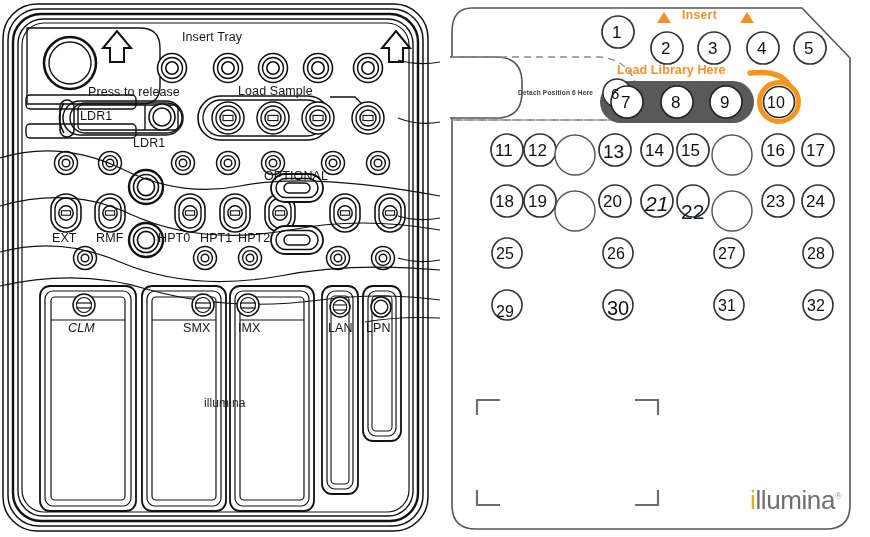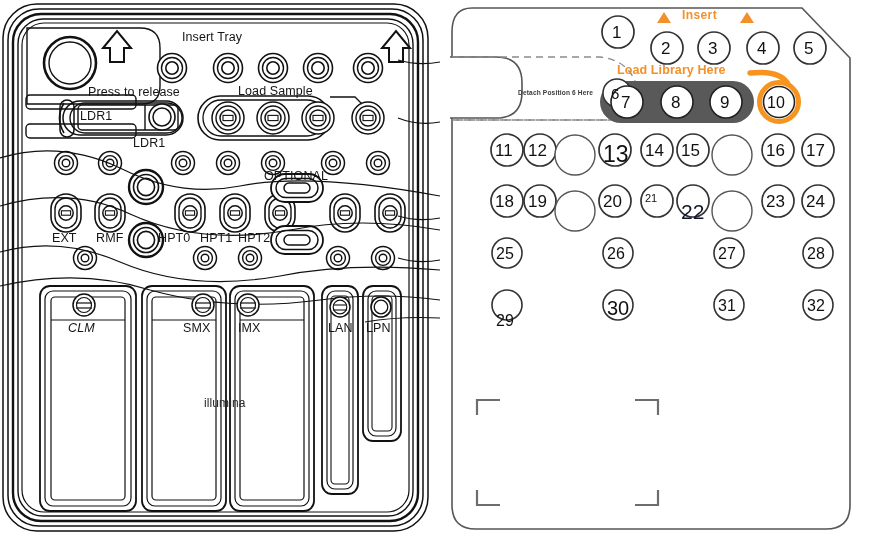--- a/index.html
+++ b/index.html
@@ -356,39 +356,42 @@
 
     <div class="lbl" style="left:161px;top:85px;font-size:15px;color:#111;">6</div>
 
     <div class="lbl" style="left:171px;top:93px;font-size:17px;color:#111;">7</div>
     <div class="lbl" style="left:221px;top:93px;font-size:17px;color:#111;">8</div>
     <div class="lbl" style="left:270px;top:93px;font-size:17px;color:#111;">9</div>
     <div class="lbl" style="left:317px;top:94px;font-size:16px;color:#111;">10</div>
 
     <div class="lbl" style="left:45px;top:141px;font-size:17px;color:#111;">11</div>
     <div class="lbl" style="left:78px;top:141px;font-size:17px;color:#111;">12</div>
-    <div class="lbl" style="left:153px;top:141px;font-size:23px;color:#111;">13</div>
+    <div class="lbl" style="left:153px;top:141px;font-size:19px;color:#111;">13</div>
     <div class="lbl" style="left:195px;top:141px;font-size:17px;color:#111;">14</div>
     <div class="lbl" style="left:231px;top:141px;font-size:17px;color:#111;">15</div>
     <div class="lbl" style="left:316px;top:141px;font-size:17px;color:#111;">16</div>
     <div class="lbl" style="left:356px;top:141px;font-size:17px;color:#111;">17</div>
 
     <div class="lbl" style="left:45px;top:192px;font-size:17px;color:#111;">18</div>
     <div class="lbl" style="left:78px;top:192px;font-size:17px;color:#111;">19</div>
     <div class="lbl" style="left:153px;top:192px;font-size:17px;color:#111;">20</div>
-    <div class="lbl" style="left:195px;top:192px;font-size:11px;color:#111;">21</div>
+    <div class="lbl" style="left:195px;top:192px;font-size:21px;color:#111;font-style:italic;">21</div>
     <div class="lbl" style="left:231px;top:192px;font-size:21px;color:#0f172a;margin-top:8px;">22</div>
     <div class="lbl" style="left:316px;top:192px;font-size:17px;color:#111;">23</div>
     <div class="lbl" style="left:356px;top:192px;font-size:17px;color:#111;">24</div>
 
     <div class="lbl" style="left:46px;top:245px;font-size:16px;color:#111;">25</div>
     <div class="lbl" style="left:157px;top:245px;font-size:16px;color:#111;">26</div>
     <div class="lbl" style="left:268px;top:245px;font-size:16px;color:#111;">27</div>
     <div class="lbl" style="left:357px;top:245px;font-size:16px;color:#111;">28</div>
 
-    <div class="lbl" style="left:46px;top:312px;font-size:16px;color:#111;">29</div>
+    <div class="lbl" style="left:46px;top:303px;font-size:16px;color:#111;">29</div>
     <div class="lbl" style="left:157px;top:297px;font-size:20px;color:#111;">30</div>
     <div class="lbl" style="left:268px;top:297px;font-size:16px;color:#111;">31</div>
     <div class="lbl" style="left:357px;top:297px;font-size:16px;color:#111;">32</div>
 
+    <div class="lbl illumina-logo" style="left:300px;top:485px;">
+      <span class="i">i</span><span>llumina</span><span class="reg">®</span>
+    </div>
   </div>
 
 </div>
 
 </body></html>

